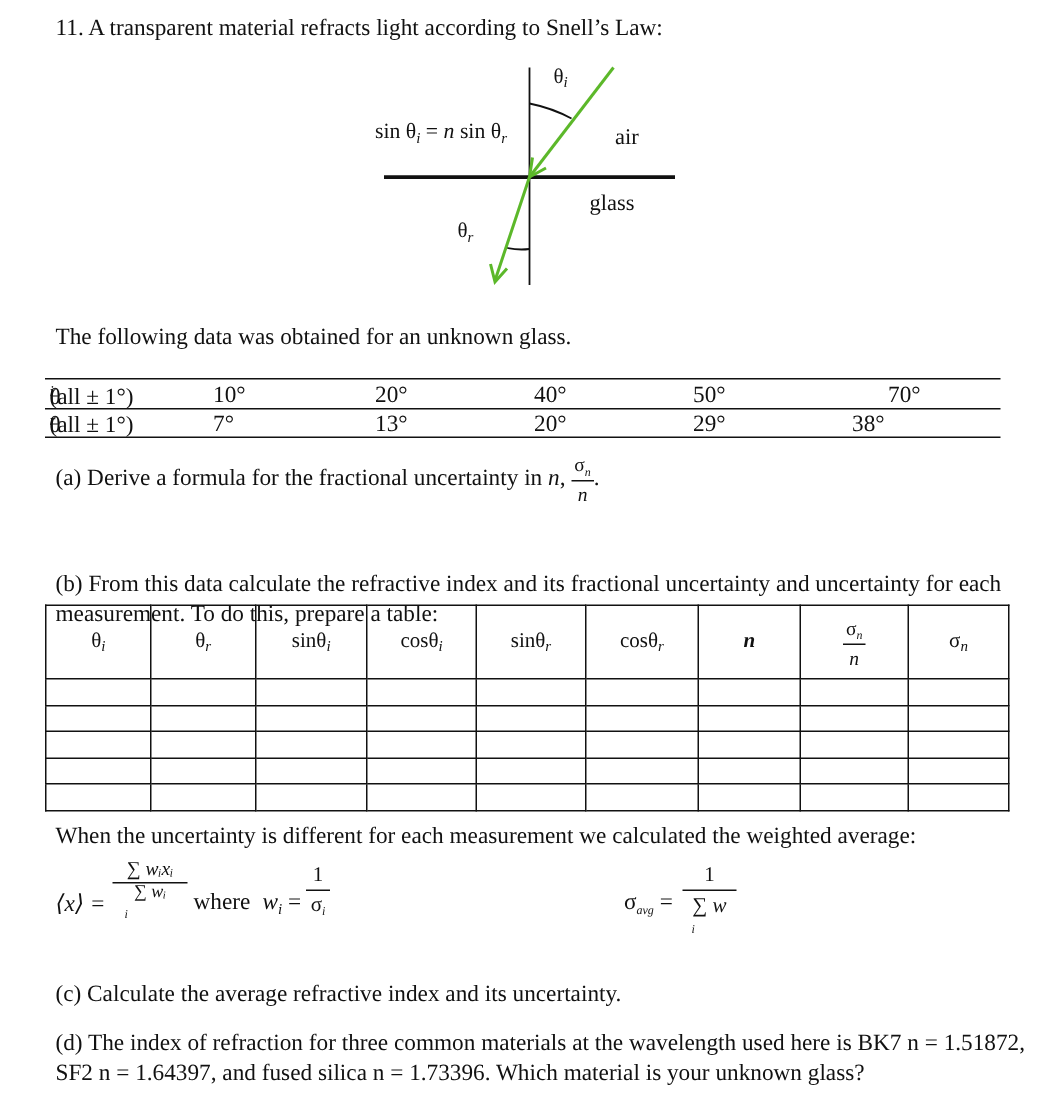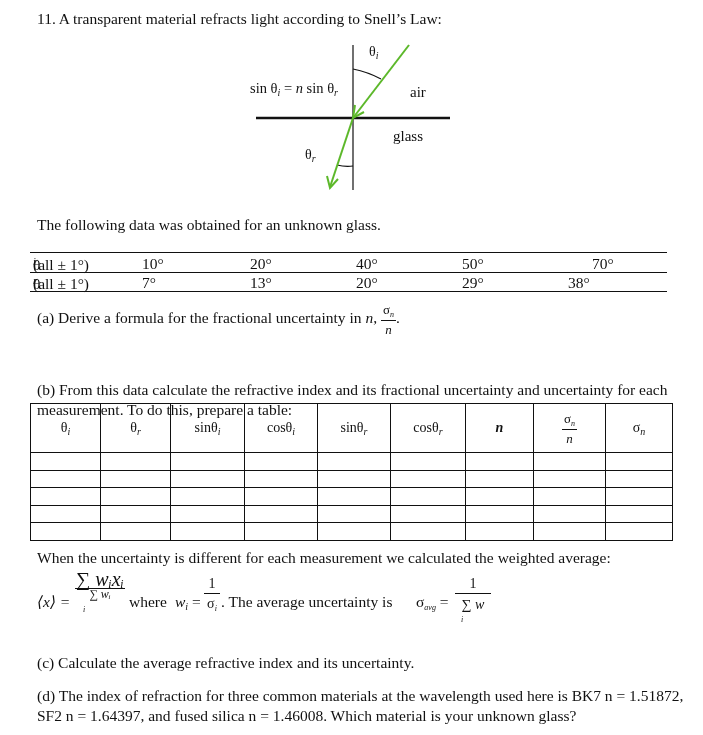--- a/index.html
+++ b/index.html
@@ -181,34 +181,33 @@
       </tr>
 </tbody>
   </table>
 
 <div id="weighted-intro" class="abs">When the uncertainty is different for each measurement we calculated the weighted average:</div>
 
 <div id="formula-block" class="abs">
 
   <span class="abs it" style="left:0; top:23px;">⟨x⟩ =</span>
   <span class="abs" style="left:38px; top:0; width:50px; text-align:center;">
-    <span style="display:block; border-bottom:1px solid #111; font-style:italic; font-size:20px; line-height:18px;">∑ wᵢxᵢ</span>
+    <span style="display:block; border-bottom:1px solid #111; font-style:italic; font-size:13px; line-height:18px;">∑ wᵢxᵢ</span>
     <span style="display:block; font-size:7px; font-style:italic; line-height:6px; text-align:left; padding-left:6px; margin-top:-7px; visibility:hidden;"></span>
     <span style="display:block; font-style:italic; font-size:12px; line-height:24px;">∑ wᵢ</span>
     <span style="display:block; font-size:8px; font-style:italic; line-height:8px; text-align:left; padding-left:8px;">i</span>
   </span>
   <span class="abs" style="left:92px; top:23px;">where</span>
   <span class="abs" style="left:138px; top:23px;"><span class="it">w</span><span class="sub">i</span><span> =</span></span>
   <span class="abs" style="left:167px; top:5px; width:16px; text-align:center;">
     <span style="display:block; border-bottom:1px solid #111; font-size:14px; line-height:18px;">1</span>
     <span style="display:block; font-size:14px; line-height:20px;"><span>σ</span><span class="sub" style="font-size:8px;">i</span></span>
   </span>
-  <span class="abs" style="left:184px; top:23px; white-space:nowrap;">.  The average uncertainty is</span>
   <span class="abs" style="left:379px; top:23px;"><span>σ</span><span class="sub" style="font-size:8px;">avg</span><span> =</span></span>
   <span class="abs" style="left:418px; top:5px; width:36px; text-align:center;">
     <span style="display:block; border-bottom:1px solid #111; font-size:14px; line-height:18px;">1</span>
     <span style="display:block; font-size:14px; font-style:italic; line-height:22px;">∑ w</span>
     <span style="display:block; font-size:8px; font-style:italic; line-height:8px; text-align:left; padding-left:6px;">i</span>
   </span>
 </div>
 
 <div id="part-c" class="abs">(c) Calculate the average refractive index and its uncertainty.</div>
-<div id="part-d" class="abs">(d) The index of refraction for three common materials at the wavelength used here is BK7 n = 1.51872, SF2 n = 1.64397, and fused silica n = 1.46008.  Which material is your unknown glass?</div>
+<div id="part-d" class="abs">(d) The index of refraction for three common materials at the wavelength used here is BK7 n = 1.51872, SF2 n = 1.64397, and fused silica n = 1.73396.  Which material is your unknown glass?</div>
 
 </body></html>

